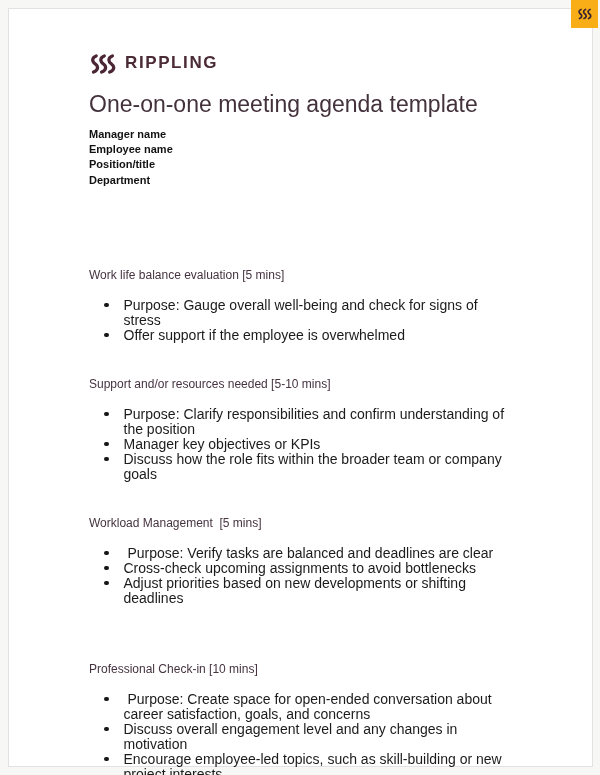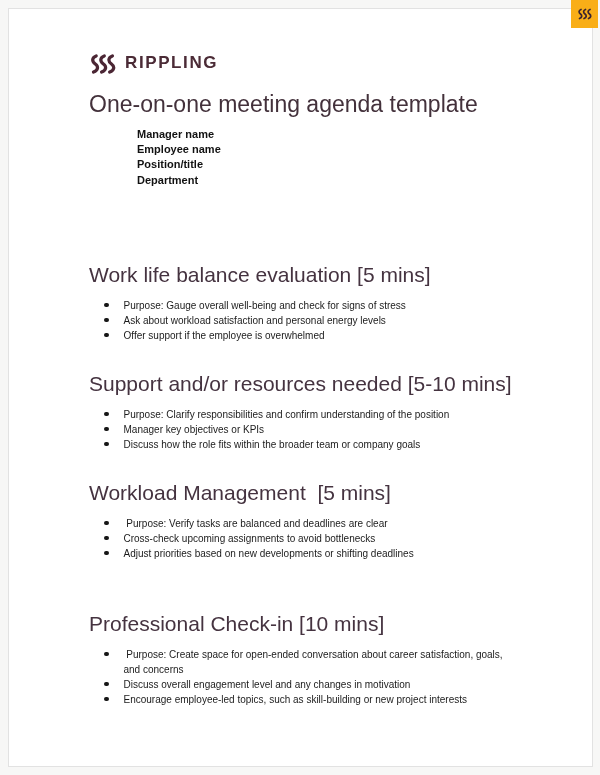--- a/index.html
+++ b/index.html
@@ -40,33 +40,32 @@
   }
   .doc-title{
     margin-top:14px;
     font-size:23px;
     line-height:26px;
     color:#43313b;
     white-space:pre-wrap;
   }
   .meta{
     margin-top:10px;
-    margin-left:48px;
   }
   .meta-line{
     font-size:11px;
     font-weight:700;
     line-height:15.2px;
     color:#121212;
   }
   .section{margin-top:30px;}
   .section.first{margin-top:76px;}
   .section.last{margin-top:52px;}
   .section-heading{
-    font-size:21px;
+    font-size:12px;
     line-height:22px;
     color:#453340;
     white-space:pre-wrap;
     margin-top:21px;
   }
   .bullets{
     margin-top:12px;
   }
   .bullet-row{
     display:flex;
@@ -75,21 +74,21 @@
   }
   .bullet-dot{
     width:4.5px;height:4.5px;
     border-radius:50%;
     background:#161616;
     margin-top:5px;
     margin-right:15px;
     flex:none;
   }
   .bullet-text{
-    font-size:10px;
+    font-size:14px;
     line-height:15px;
     color:#1b1b1b;
     white-space:pre-wrap;
   }
   svg{display:block;}
 </style>
 </head>
 <body>
 
 <div class="corner-tab">
@@ -131,24 +130,20 @@
 
     <div class="section first">
       <div class="section-heading">Work life balance evaluation [5 mins]</div>
       <div class="bullets">
         <div class="bullet-row">
           <span class="bullet-dot"></span>
           <span class="bullet-text">Purpose: Gauge overall well-being and check for signs of stress</span>
         </div>
         <div class="bullet-row">
           <span class="bullet-dot"></span>
-          <span class="bullet-text">Ask about workload satisfaction and personal energy levels</span>
-        </div>
-        <div class="bullet-row">
-          <span class="bullet-dot"></span>
           <span class="bullet-text">Offer support if the employee is overwhelmed</span>
         </div>
       </div>
     </div>
 
     <div class="section">
       <div class="section-heading">Support and/or resources needed [5-10 mins]</div>
       <div class="bullets">
         <div class="bullet-row">
           <span class="bullet-dot"></span>

